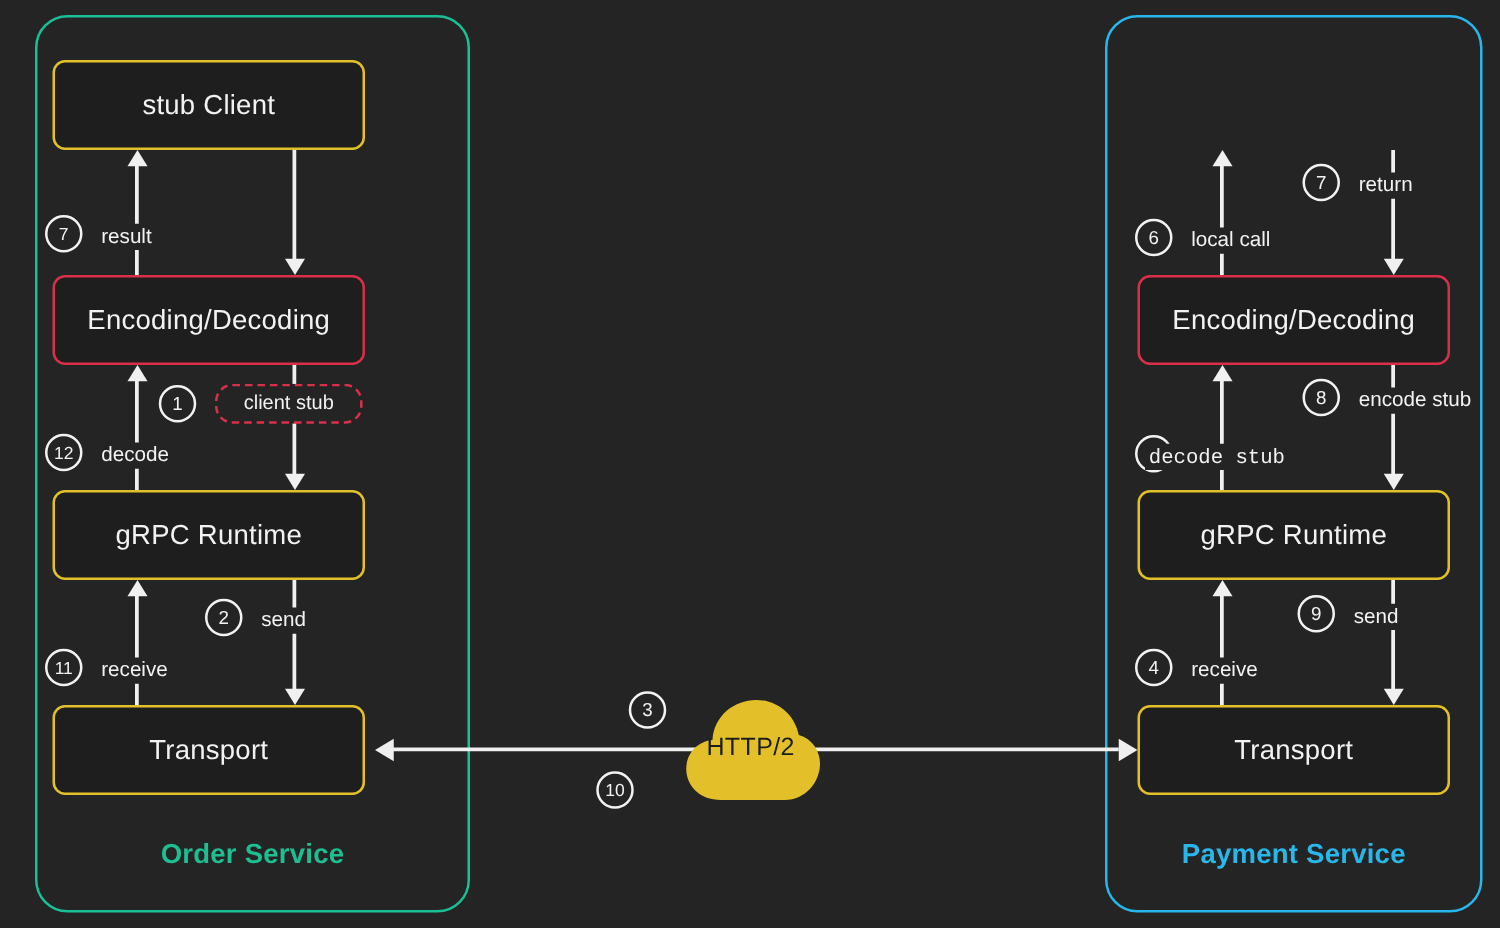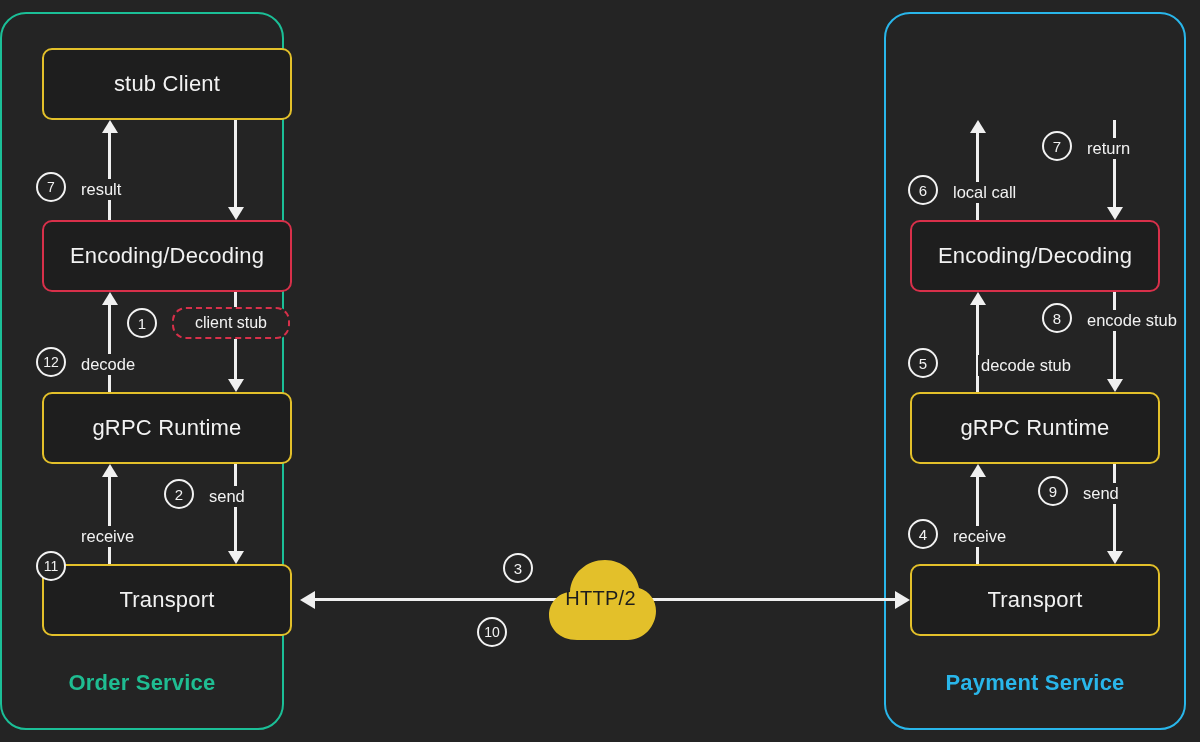--- a/index.html
+++ b/index.html
@@ -12,21 +12,21 @@
   }
   #stage{position:absolute;left:0;top:0;width:1200px;height:742px;}
 
   
   .panel{
     position:absolute;
     border-radius:26px;
     border:2.5px solid #17b890;
     box-sizing:border-box;
   }
-  .panel.left{left:0;top:12px;width:284px;height:718px;border-color:#1bbf97;}
+  .panel.left{left:28px;top:12px;width:348px;height:718px;border-color:#1bbf97;}
   .panel.right{left:884px;top:12px;width:302px;height:718px;border-color:#29b6ea;}
 
   .panel-title{
     position:absolute;
     left:0;width:100%;
     text-align:center;
     bottom:32px;
     font-size:22px;
     font-weight:bold;
     letter-spacing:.2px;
@@ -184,21 +184,21 @@
   <div class="step two-digit" style="left:36px;top:347px;">
     <span>12</span>
   </div>
   <div class="lbl" style="left:78px;top:354px;">decode</div>
 
   <div class="step" style="left:164px;top:479px;">
     <span>2</span>
   </div>
   <div class="lbl" style="left:206px;top:486px;">send</div>
 
-  <div class="step two-digit" style="left:36px;top:519px;margin-top:32px;">
+  <div class="step two-digit" style="left:36px;top:519px;">
     <span>11</span>
   </div>
   <div class="lbl" style="left:78px;top:526px;">receive</div>
 
   <div class="panel right">
     <div class="panel-title">Payment Service</div>
   </div>
 
   <div class="node codec" style="left:910px;top:220px;width:250px;height:72px;">
     <span>Encoding/Decoding</span>
@@ -248,21 +248,21 @@
   <div class="lbl" style="left:950px;top:182px;">local call</div>
 
   <div class="step" style="left:1042px;top:303px;">
     <span>8</span>
   </div>
   <div class="lbl" style="left:1084px;top:310px;">encode stub</div>
 
   <div class="step" style="left:908px;top:348px;">
     <span>5</span>
   </div>
-  <div class="lbl" style="left:978px;top:355px;">decode stub</div>
+  <div class="lbl" style="left:916px;top:355px;font-family:Liberation Mono, monospace;">decode stub</div>
 
   <div class="step" style="left:1038px;top:476px;">
     <span>9</span>
   </div>
   <div class="lbl" style="left:1080px;top:483px;">send</div>
 
   <div class="step" style="left:908px;top:519px;">
     <span>4</span>
   </div>
   <div class="lbl" style="left:950px;top:526px;">receive</div>

